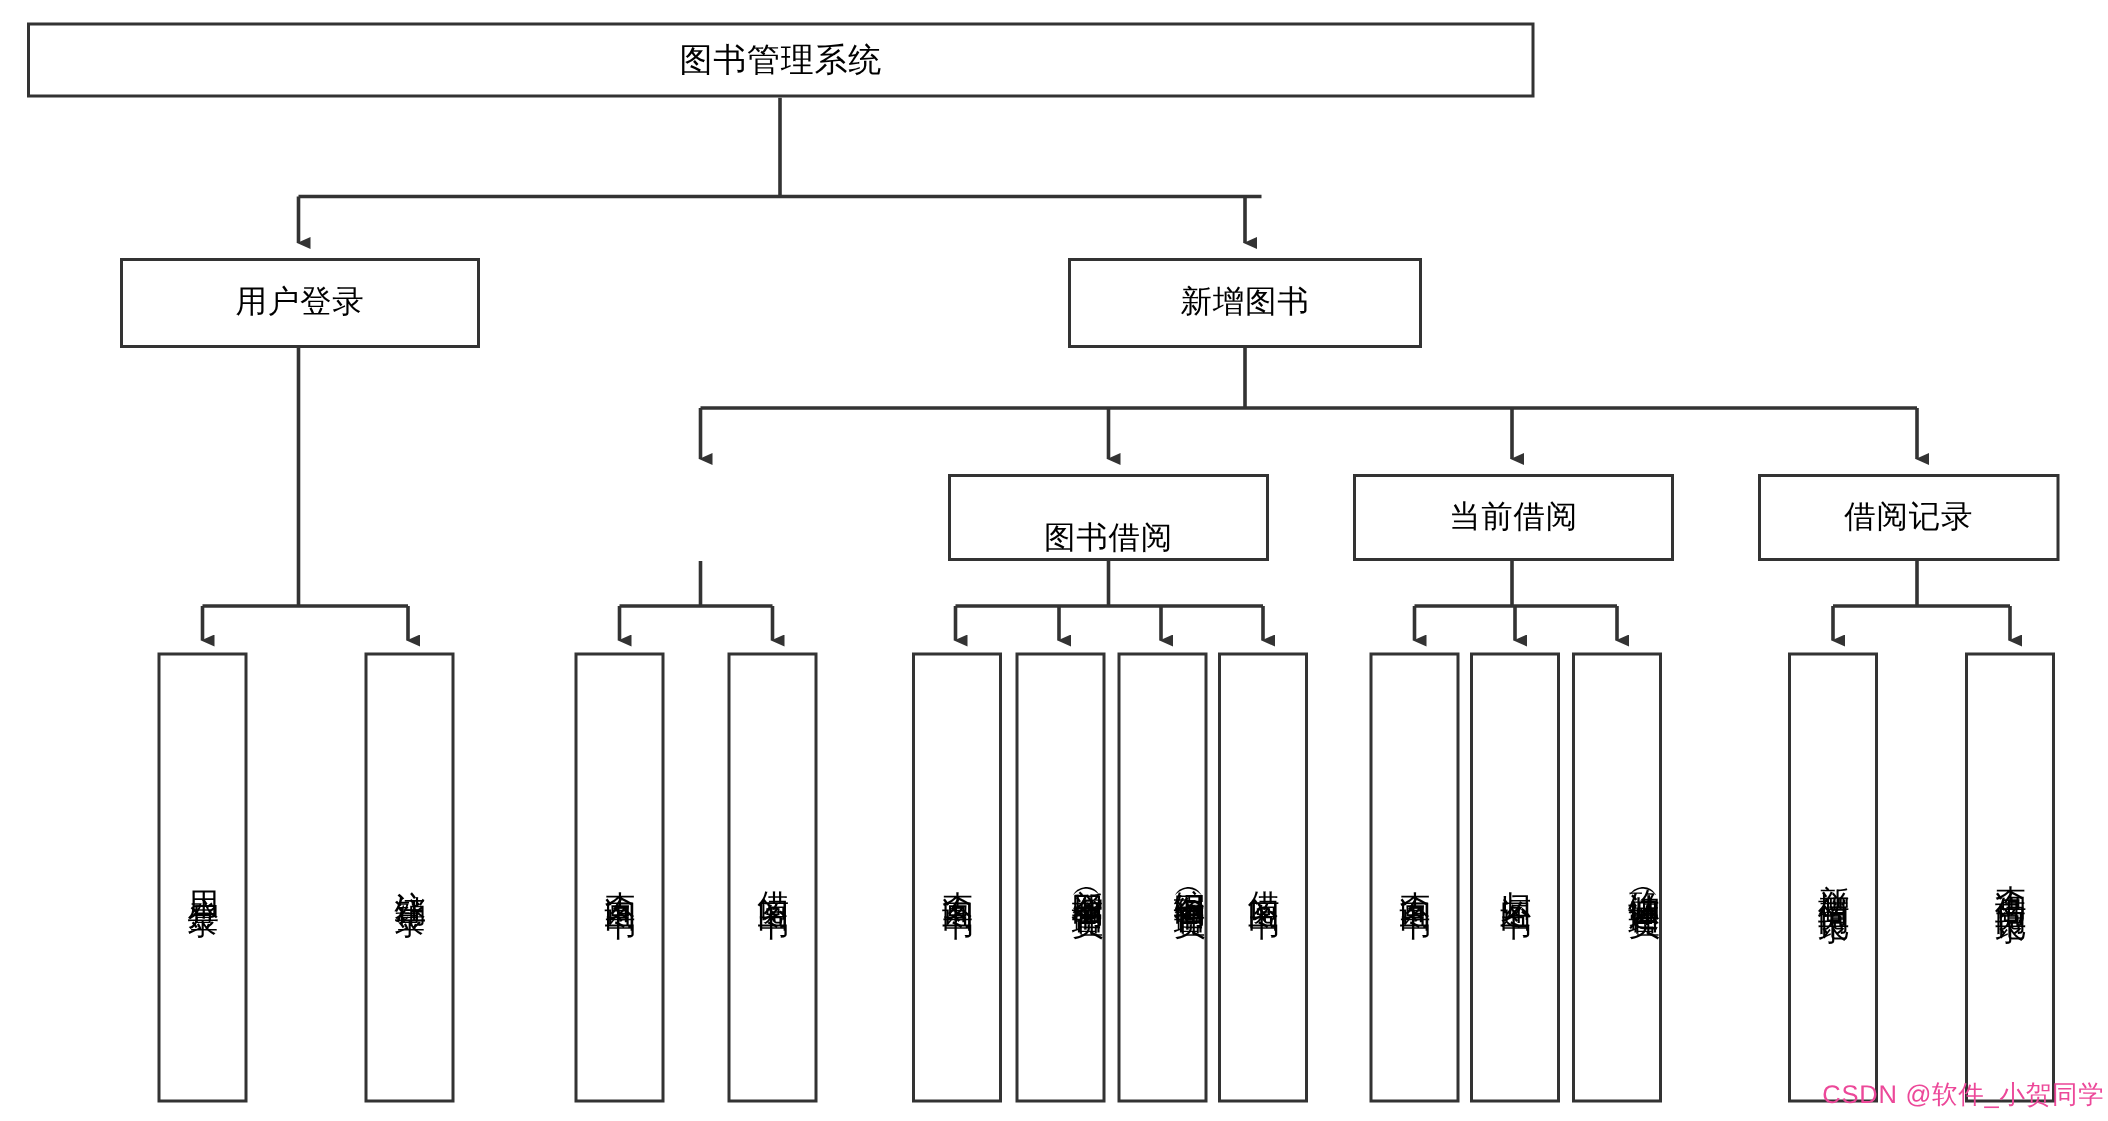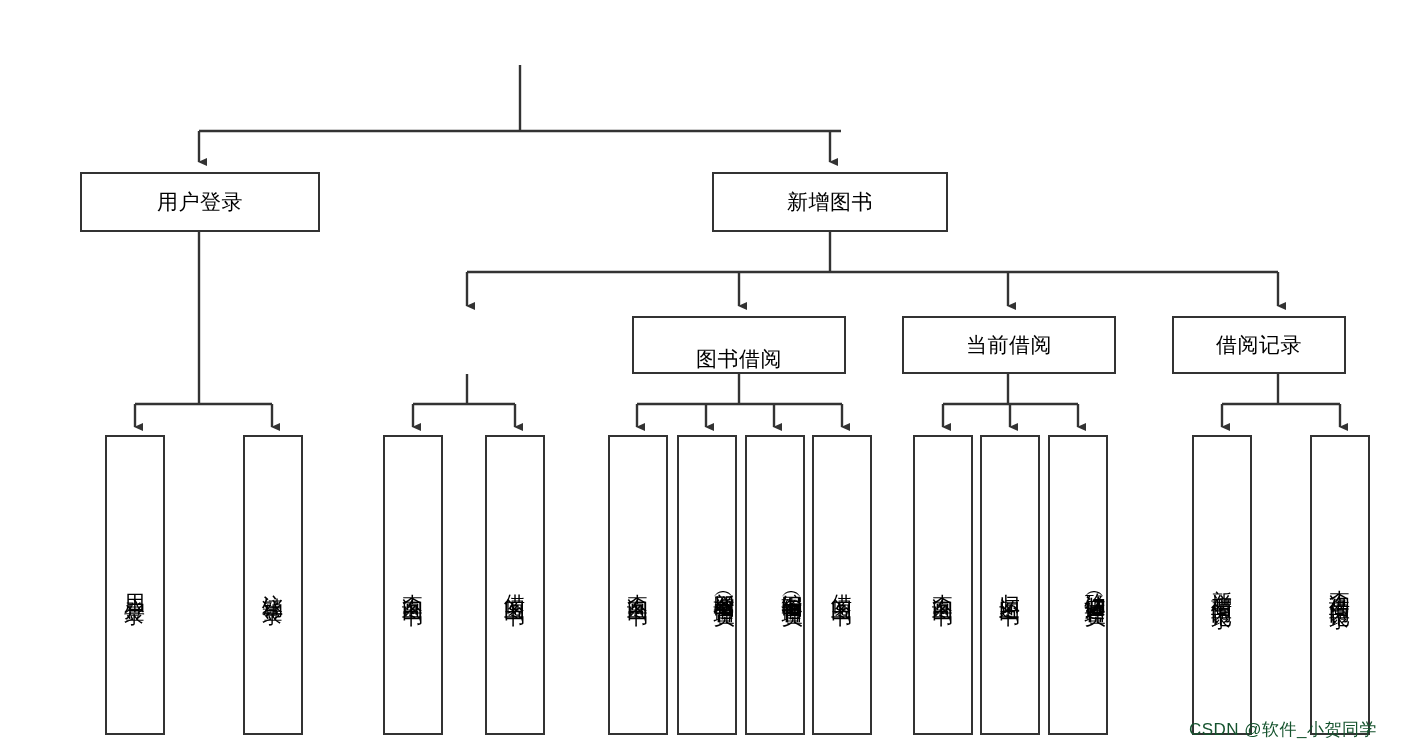--- a/index.html
+++ b/index.html
@@ -70,24 +70,24 @@
   
   .node.vert.vert-top {
     align-items: flex-start;
     justify-content: center;
   }
   .node.vert.vert-top .node-label {
     letter-spacing: 2px;
   }
   #watermark {
     position: absolute;
-    right: 28px;
+    right: 2px;
     bottom: 6px;
     font-size: 17px;
-    color: #14532d;
+    color: #ec4899;
     white-space: nowrap;
     letter-spacing: 0.5px;
   }
 </style>
 </head>
 <body>
 
 <div id="diagram-root">
 
   <svg id="edges-layer" viewBox="0 0 1405 747" width="1405" height="747" xmlns="http://www.w3.org/2000/svg">
@@ -133,35 +133,38 @@
       <path d="M1010,404 L1010,427" marker-end="url(#arrowhead)"></path>
       <path d="M1078,404 L1078,427" marker-end="url(#arrowhead)"></path>
 
       <path d="M1278,374 L1278,404"></path>
       <path d="M1222,404 L1340,404"></path>
       <path d="M1222,404 L1222,427" marker-end="url(#arrowhead)"></path>
       <path d="M1340,404 L1340,427" marker-end="url(#arrowhead)"></path>
     </g>
   </svg>
 
+  <div class="node horiz root" style="left:18px; top:15px; width:1005px; height:50px;">
+    <span class="node-label">图书管理系统</span>
+  </div>
 
   <div class="node horiz" style="left:80px; top:172px; width:240px; height:60px;">
     <span class="node-label">用户登录</span>
   </div>
   <div class="node horiz" style="left:712px; top:172px; width:236px; height:60px;">
     <span class="node-label">新增图书</span>
   </div>
 
   <div class="node horiz" style="left:632px; top:316px; width:214px; height:58px;align-items:flex-end;">
     <span class="node-label">图书借阅</span>
   </div>
   <div class="node horiz" style="left:902px; top:316px; width:214px; height:58px;">
     <span class="node-label">当前借阅</span>
   </div>
-  <div class="node horiz" style="left:1172px; top:316px; width:174px; height:58px;">
+  <div class="node horiz" style="left:1172px; top:316px; width:201px; height:58px;">
     <span class="node-label">借阅记录</span>
   </div>
 
   <div class="node vert" style="left:105px; top:435px; width:60px; height:300px;">
     <span class="node-label">用户登录</span>
   </div>
   <div class="node vert" style="left:243px; top:435px; width:60px; height:300px;">
     <span class="node-label">注销登录</span>
   </div>
 

